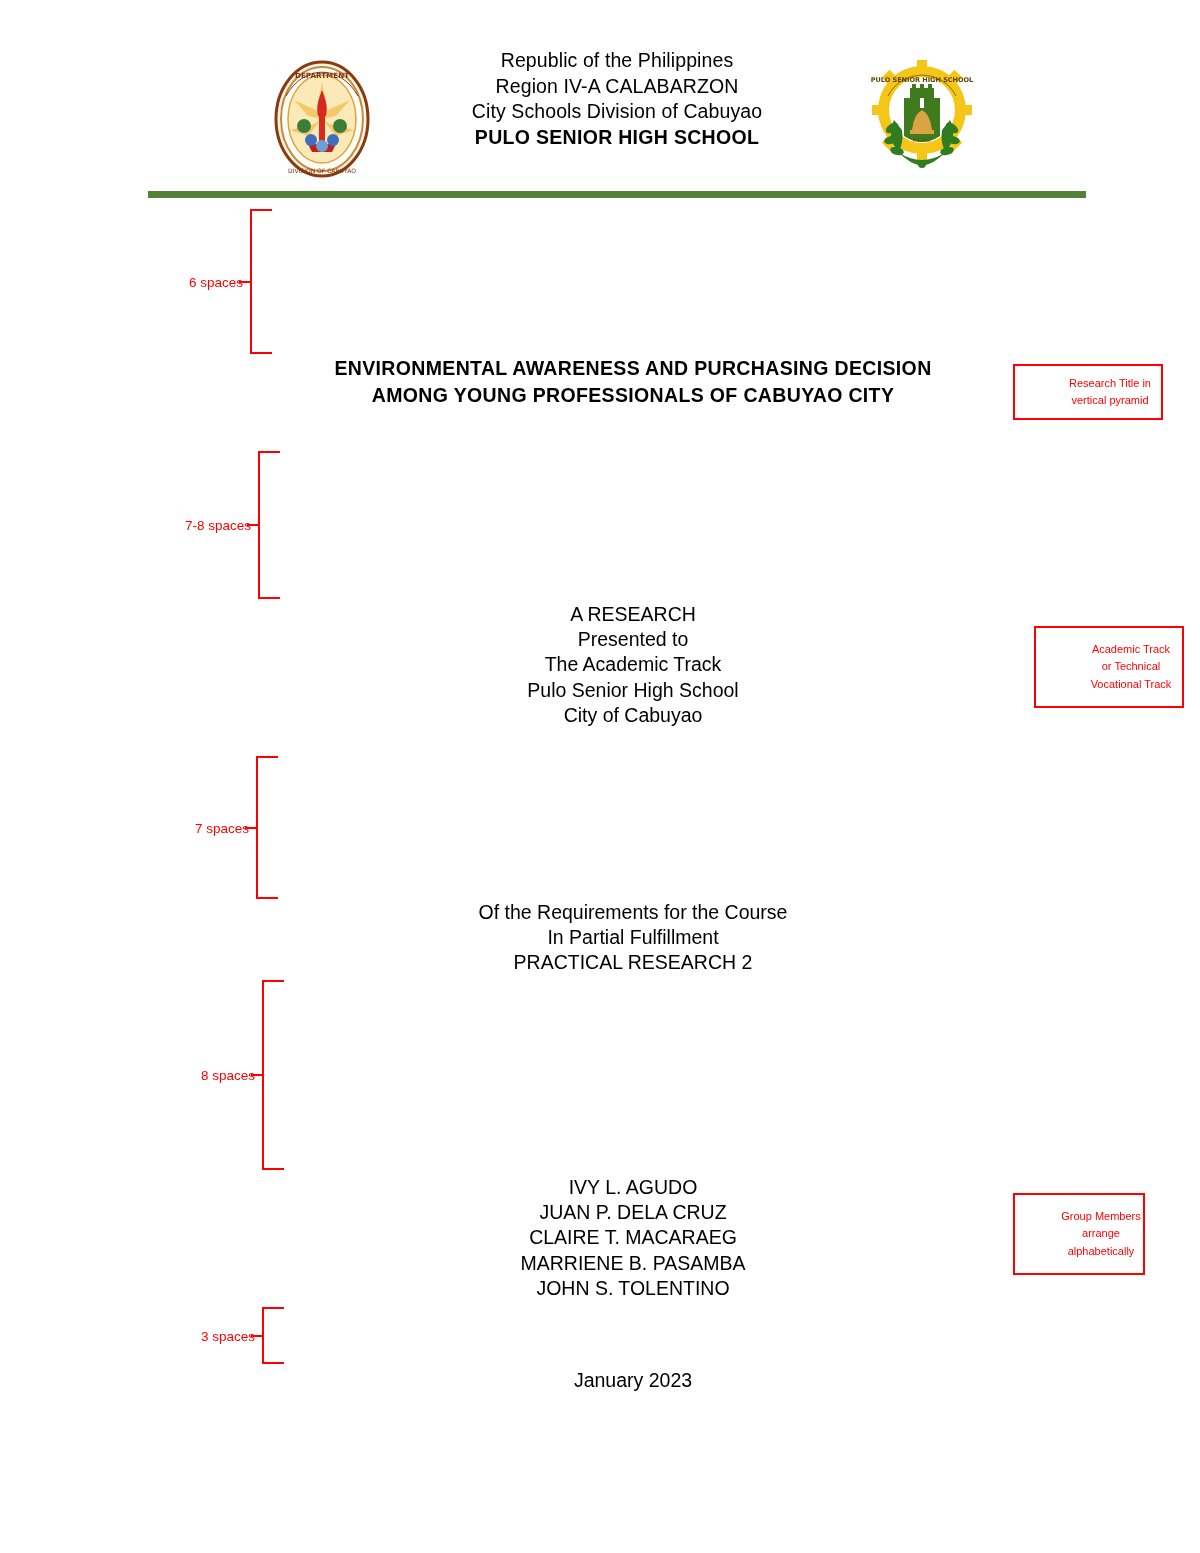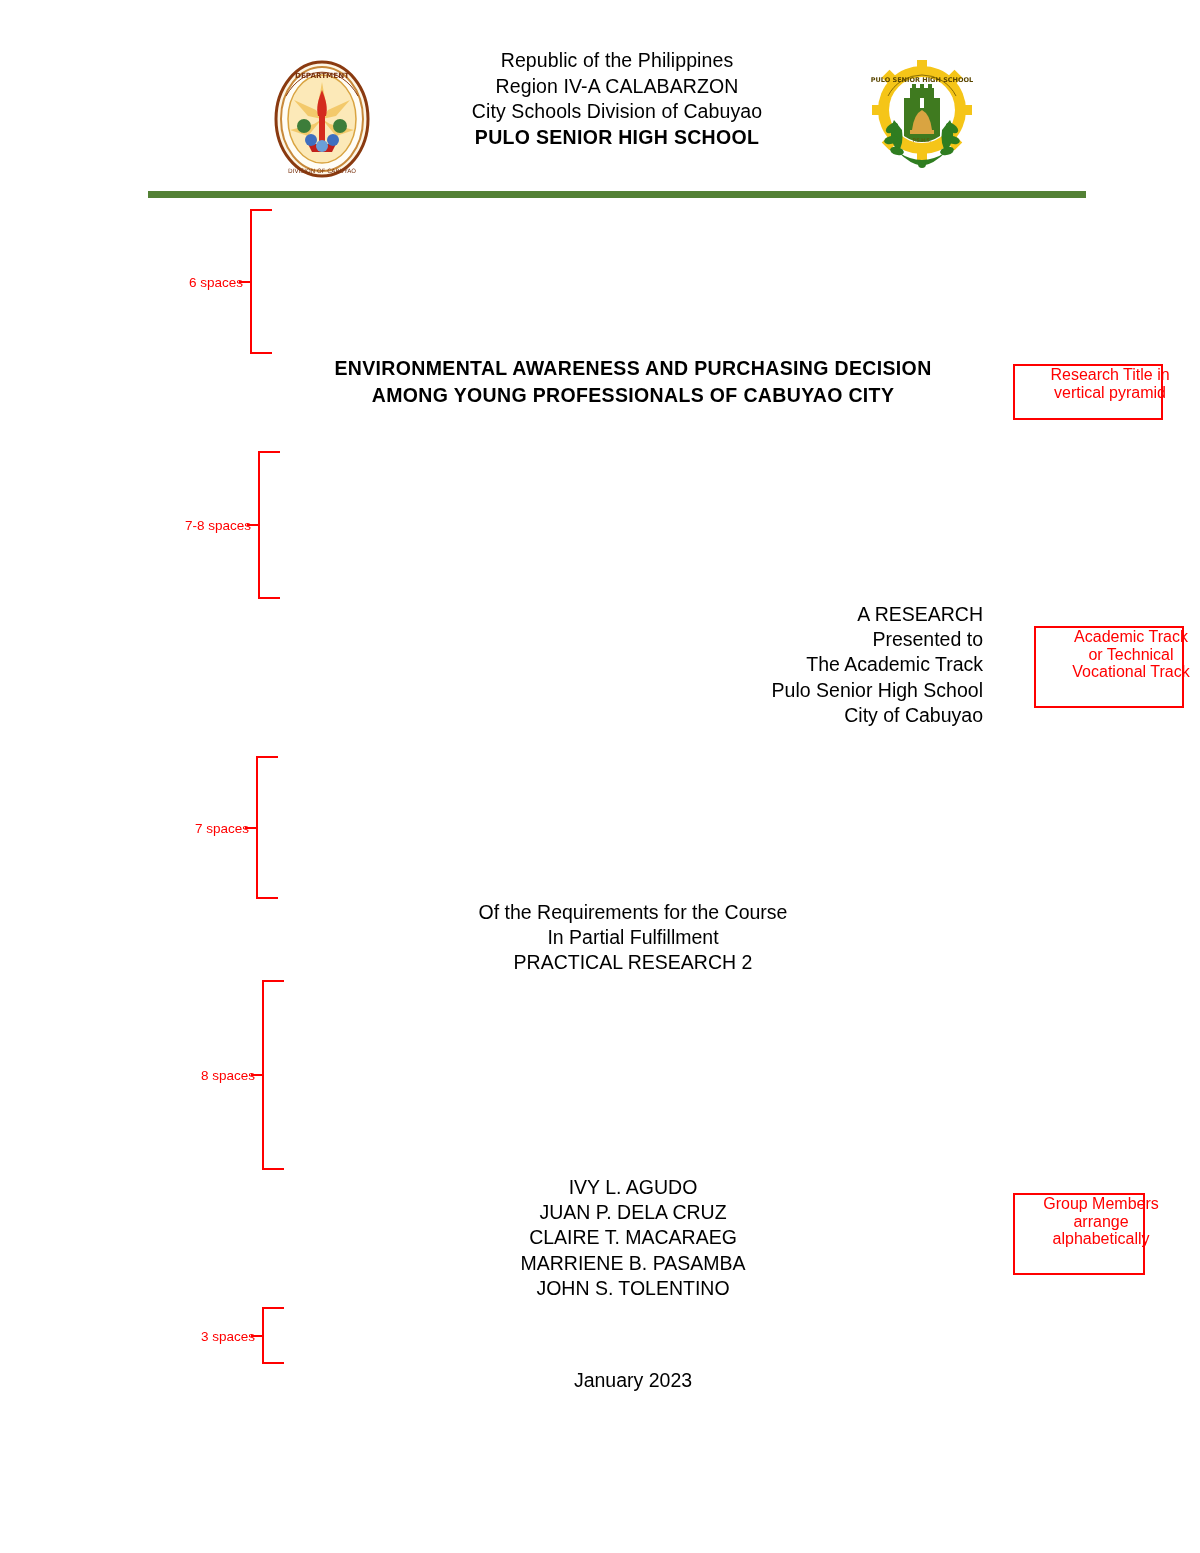--- a/index.html
+++ b/index.html
@@ -70,38 +70,38 @@
   }
   .center-block .cline { display: block; white-space: nowrap; }
 
   #title-block {
     top: 355px;
     font-weight: bold;
     font-size: 19.5px;
     line-height: 27px;
     letter-spacing: 0.35px;
   }
-  #presented-block { top: 602px; text-align: right; }
+  #presented-block { top: 602px; }
   #fulfillment-block { top: 900px; }
   #members-block { top: 1175px; }
   #date-block { top: 1368px; }
 
   
   .annot-box {
     position: absolute;
     border: 2px solid #ff0000;
     color: #ff0000;
-    font-size: 16px;
+    font-size: 11px;
     line-height: 17.5px;
     text-align: center;
     box-sizing: border-box;
     display: flex;
     flex-direction: column;
     align-items: center;
-    justify-content: flex-start;
+    justify-content: center;
     background: #ffffff;
     padding-left: 44px;
   }
   .annot-box .aline { display: block; white-space: nowrap; }
 
   #annot-title   { left: 1013px; top: 364px;  width: 150px; height: 56px; }
   #annot-track   { left: 1034px; top: 626px;  width: 150px; height: 82px; }
   #annot-members { left: 1013px; top: 1193px; width: 132px; height: 82px; }
 
   

